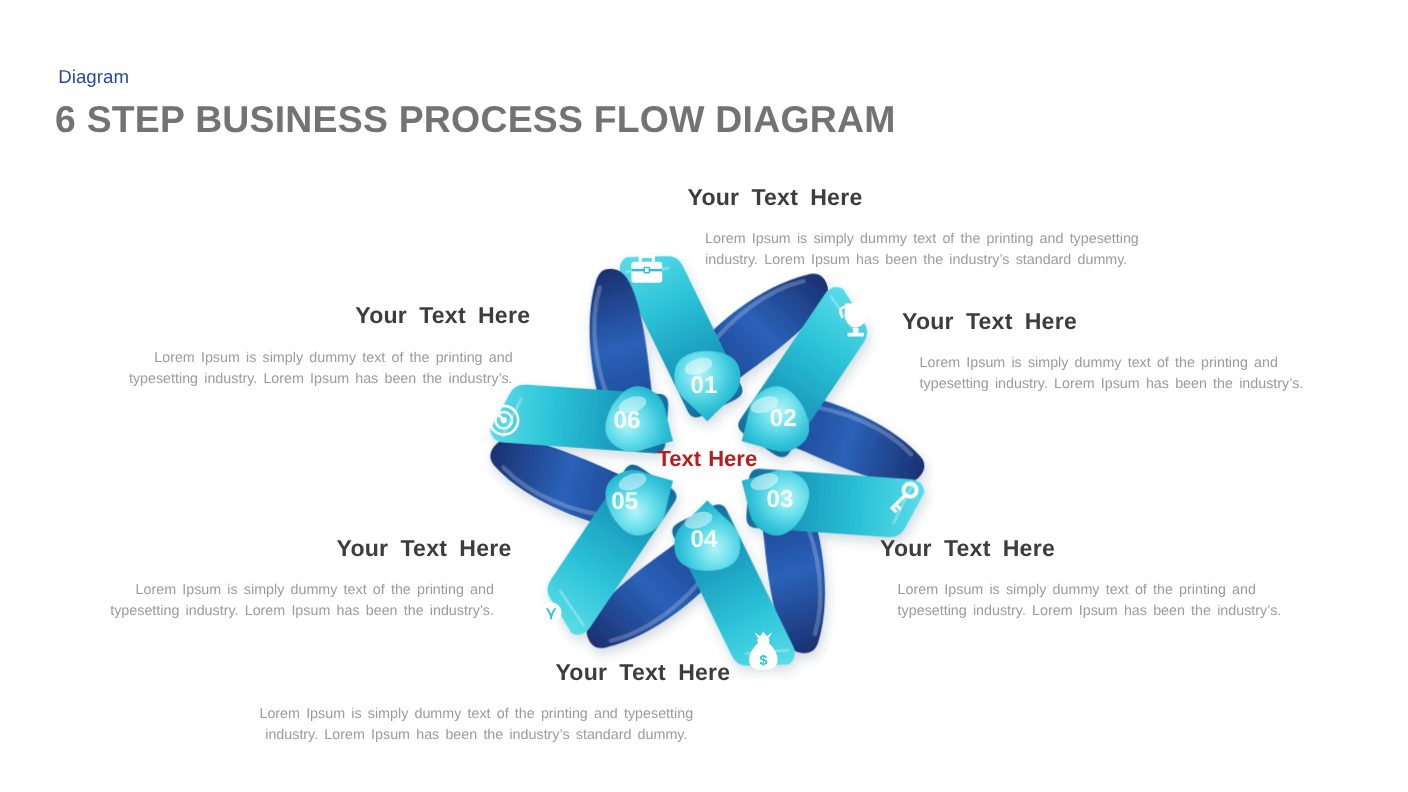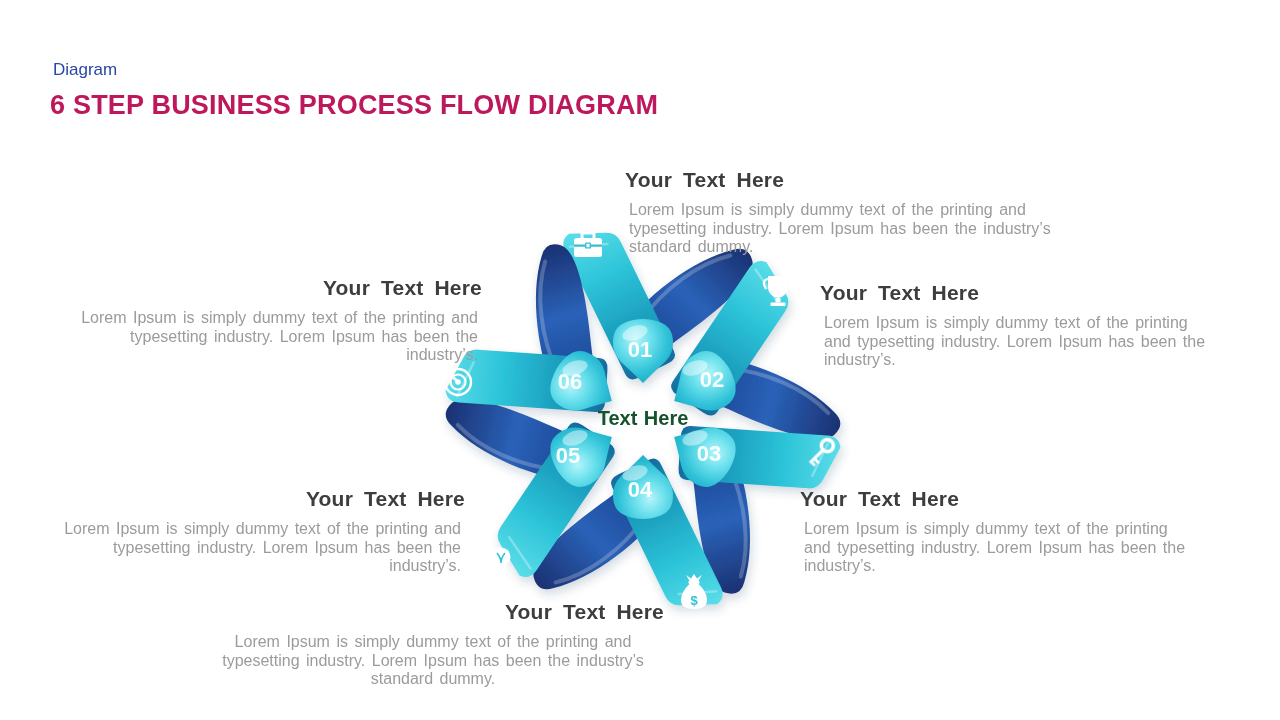--- a/index.html
+++ b/index.html
@@ -1,28 +1,28 @@
 <!DOCTYPE html>
 <html><head>
 <meta charset="utf-8">
 <style>
   html,body{margin:0;padding:0;background:#fff;font-family:"Liberation Sans",sans-serif;}
   .slide{position:relative;width:1280px;height:720px;background:#ffffff;overflow:hidden;}
 
   .kicker{position:absolute;left:53px;top:60px;font-size:17px;color:#2847a6;}
-  .title{position:absolute;left:50px;top:90px;font-size:27px;font-weight:700;color:#be185d;letter-spacing:.2px;white-space:nowrap;}
+  .title{position:absolute;left:50px;top:90px;font-size:34px;font-weight:700;color:#737373;letter-spacing:.2px;white-space:nowrap;}
 
   .pinwheel{position:absolute;left:363px;top:184px;width:560px;height:470px;}
 
   .center-label{position:absolute;left:540px;top:407px;width:206px;text-align:center;
-    font-size:20px;font-weight:700;color:#14532d;word-spacing:1px;}
+    font-size:20px;font-weight:700;color:#b91c1c;word-spacing:1px;}
 
   .block{position:absolute;}
   .block h3{margin:0 0 9px 0;font-size:21px;font-weight:700;color:#3d3d3d;word-spacing:5px;letter-spacing:.2px;}
-  .block p{margin:4px;font-size:16px;line-height:18.5px;color:#9b9b9b;word-spacing:2px;}
+  .block p{margin:16px;font-size:13px;line-height:18.5px;color:#9b9b9b;word-spacing:2px;}
 
   .b1{left:625px;top:168px;width:468px;text-align:left;}
   .b2{left:820px;top:281px;width:402px;text-align:left;}
   .b3{left:800px;top:487px;width:402px;text-align:left;}
   .b4{left:198px;top:600px;width:470px;}
   .b4 h3{text-align:right;padding-right:4px;}
   .b4 p{text-align:center;}
   .b5{left:52px;top:487px;width:413px;text-align:right;}
   .b6{left:68px;top:276px;width:414px;text-align:right;}
 

